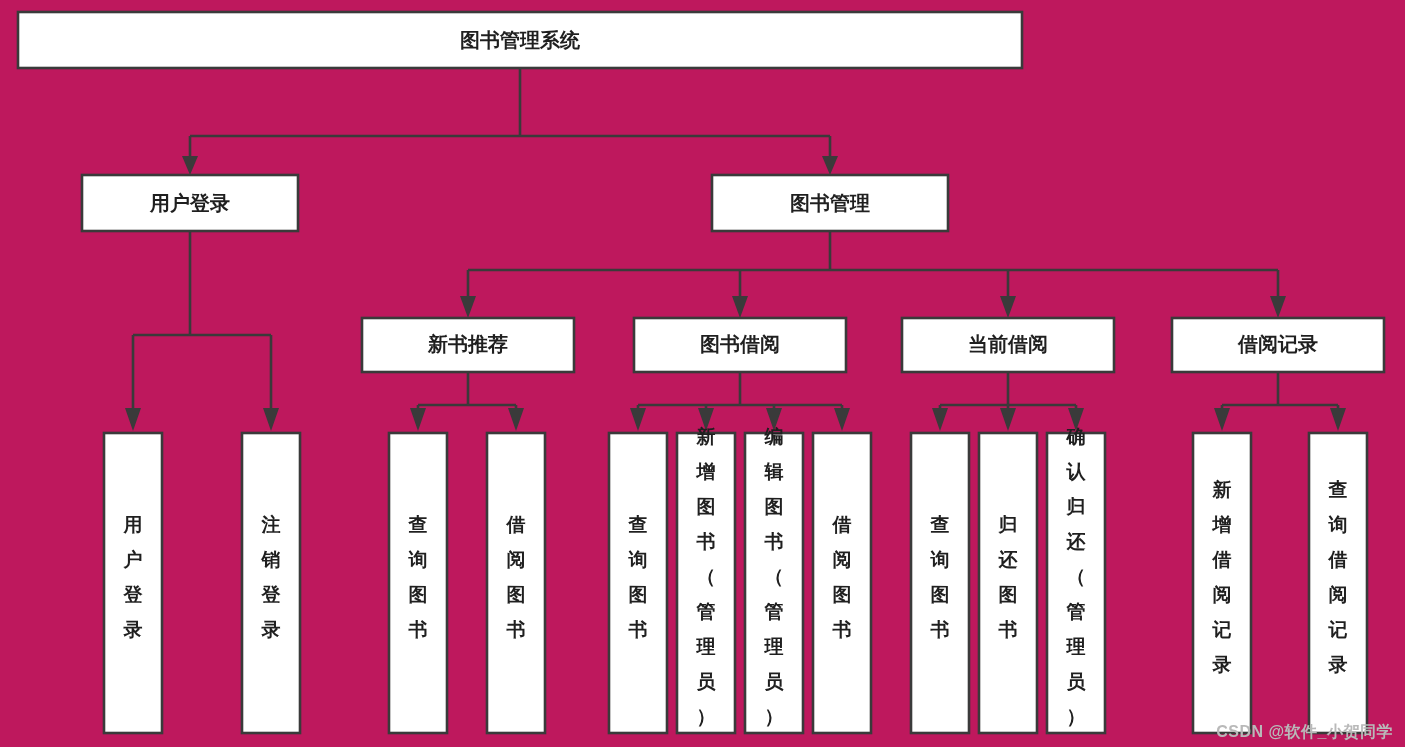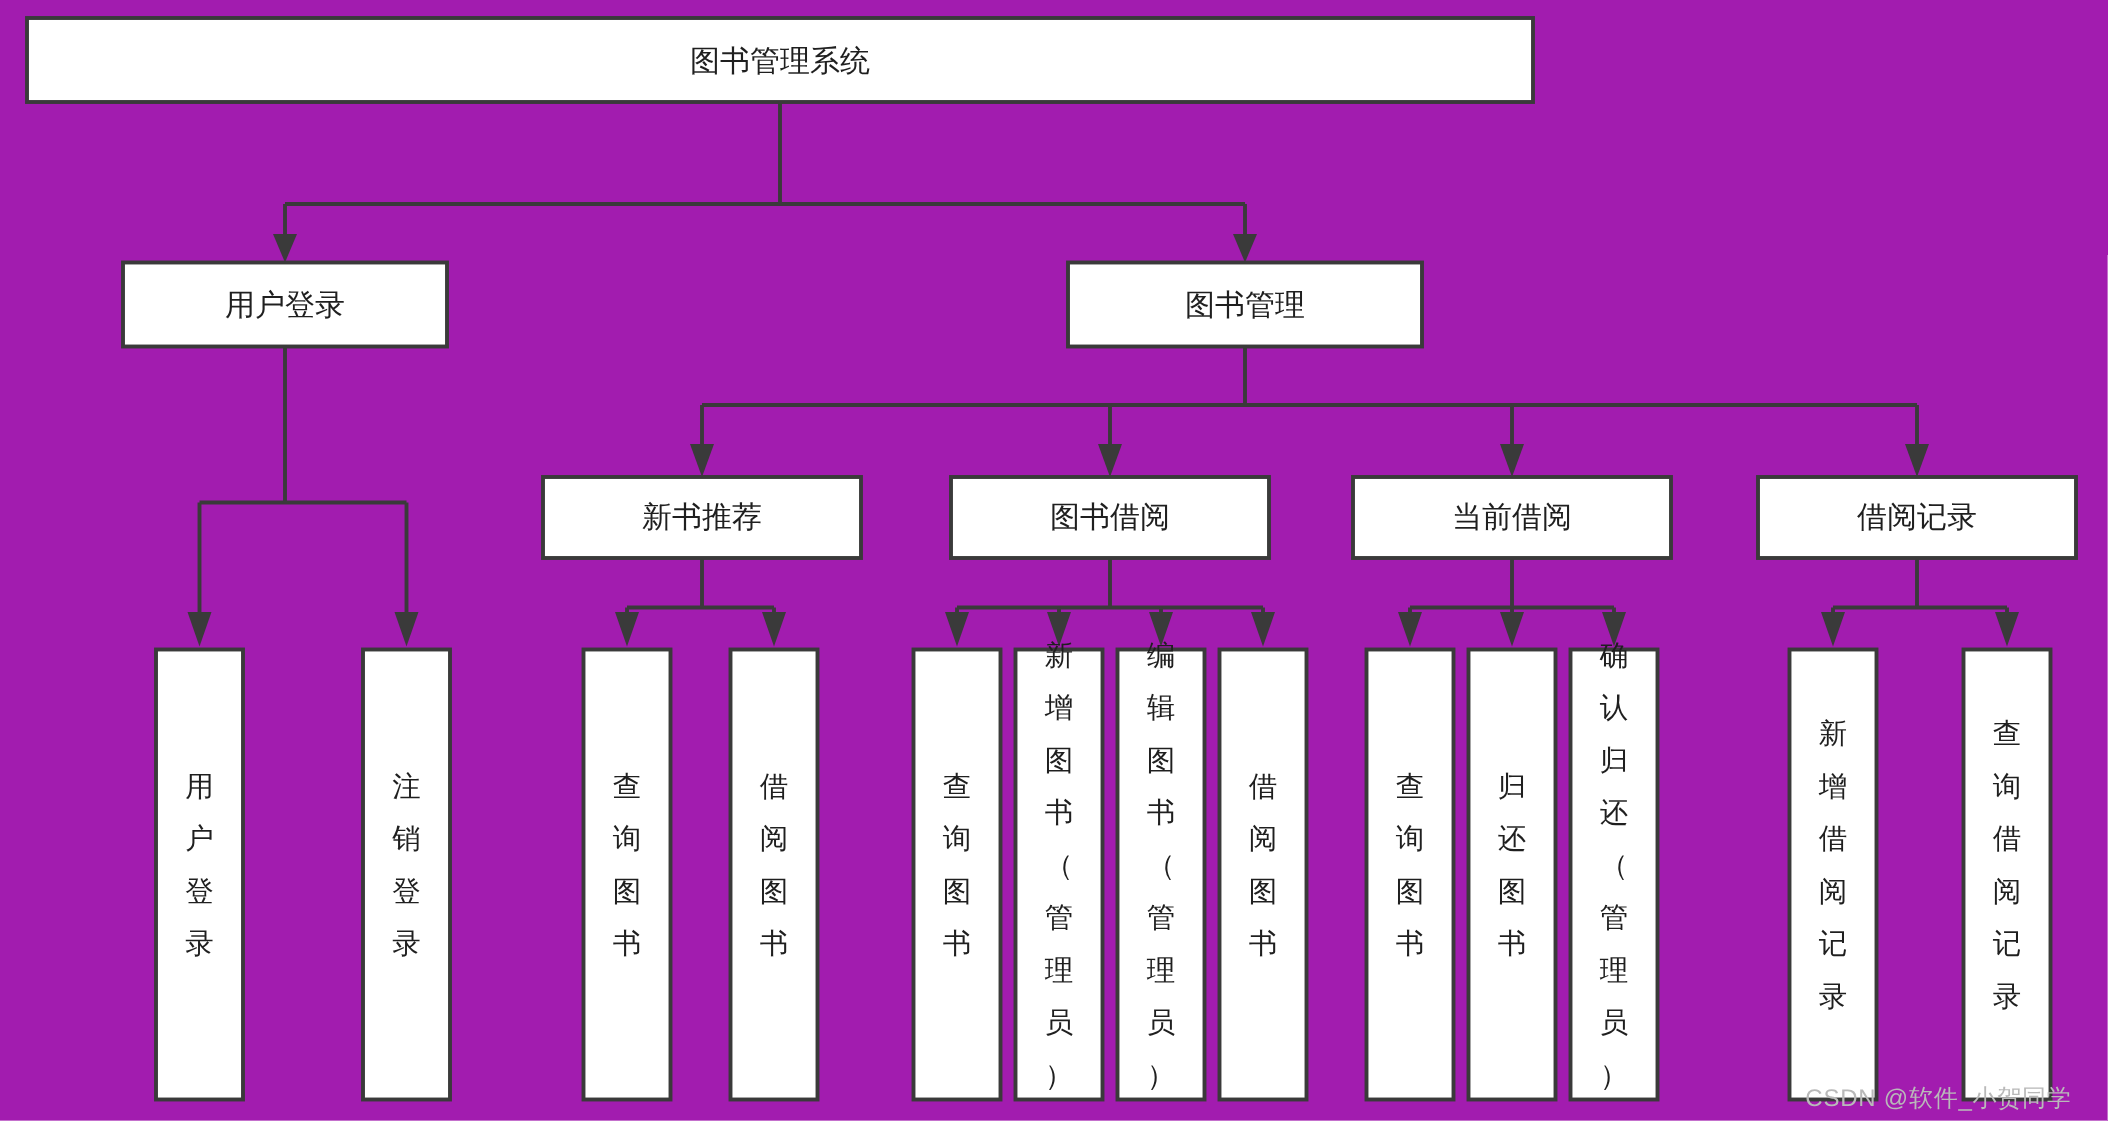--- a/index.html
+++ b/index.html
@@ -10,21 +10,22 @@
   body {
     width: 1405px;
     height: 747px;
     overflow: hidden;
     font-family: "Liberation Sans", "DejaVu Sans", sans-serif;
   }
   #diagram-root {
     position: relative;
     width: 1405px;
     height: 747px;
-    background: #a21caf;
+    background: #be185d;
+    font-weight: bold;
   }
   svg#flowchart {
     position: absolute;
     top: 0;
     left: 0;
     width: 1405px;
     height: 747px;
     display: block;
   }
   .node-box {
@@ -50,21 +51,21 @@
     dominant-baseline: middle;
   }
   .node-label-v {
     font-family: "Liberation Sans", "DejaVu Sans", sans-serif;
     font-size: 19px;
     fill: #1f1f1f;
     text-anchor: middle;
   }
   .watermark {
     position: absolute;
-    right: 24px;
+    right: 12px;
     bottom: 4px;
     font-family: "Liberation Sans", "DejaVu Sans", sans-serif;
     font-size: 16px;
     color: #b9b9b9;
     letter-spacing: 0.5px;
     white-space: nowrap;
     pointer-events: none;
     margin-top: 28px;
   }
 </style>

